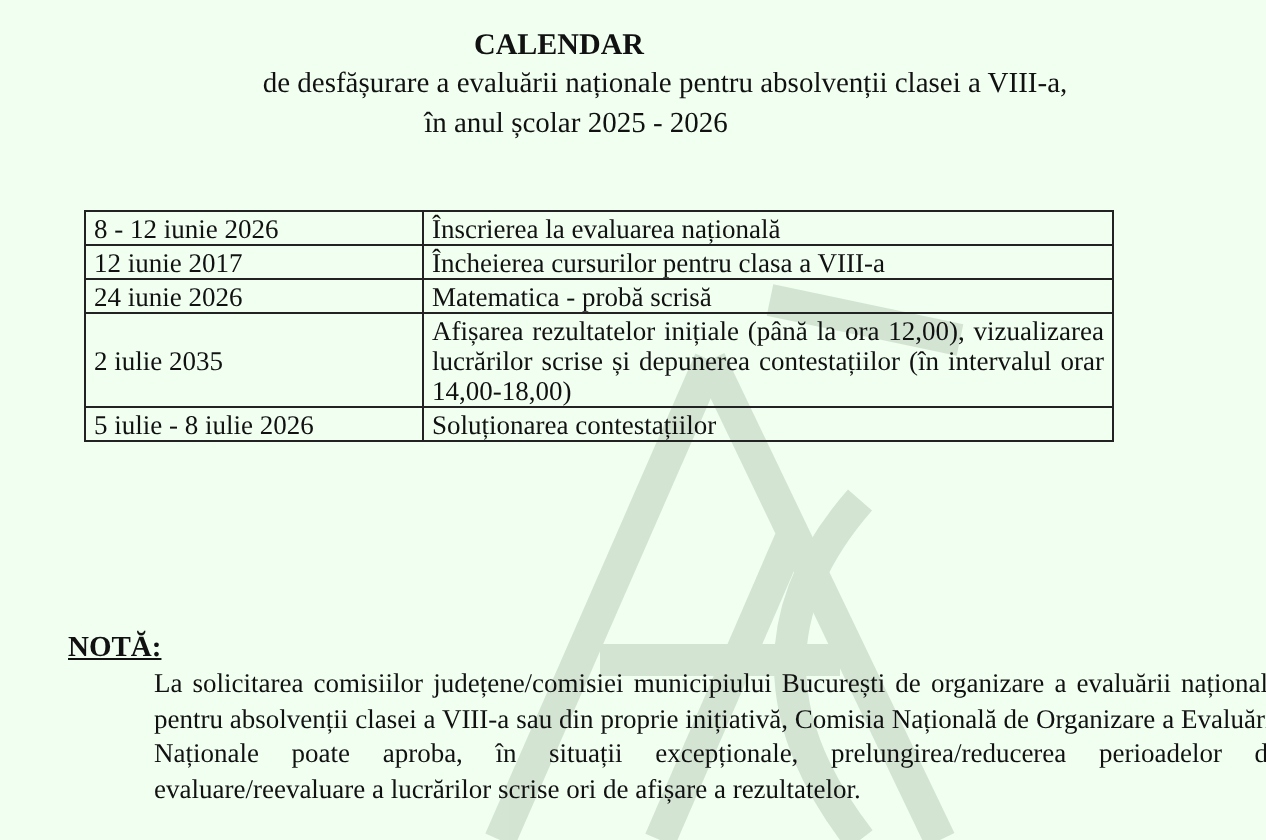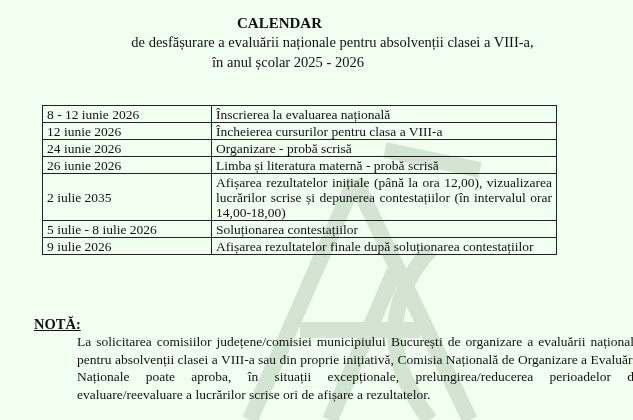--- a/index.html
+++ b/index.html
@@ -72,41 +72,33 @@
   <div class="subtitle">de desfășurare a evaluării naționale pentru absolvenții clasei a VIII-a,</div>
   <div class="subtitle2">în anul școlar 2025 - 2026</div>
 
   <table class="cal">
     <tbody>
       <tr>
         <td class="date">8 - 12 iunie 2026</td>
         <td class="desc">Înscrierea la evaluarea națională</td>
       </tr>
       <tr>
-        <td class="date">12 iunie 2026</td>
+        <td class="date">12 iunie 2017</td>
         <td class="desc">Încheierea cursurilor pentru clasa a VIII-a</td>
       </tr>
       <tr>
         <td class="date">24 iunie 2026</td>
-        <td class="desc">Organizare - probă scrisă</td>
-      </tr>
-      <tr>
-        <td class="date">26 iunie 2026</td>
-        <td class="desc">Limba și literatura maternă - probă scrisă</td>
+        <td class="desc">Matematica - probă scrisă</td>
       </tr>
       <tr>
         <td class="date">2 iulie 2035</td>
         <td class="desc">Afișarea rezultatelor inițiale (până la ora 12,00), vizualizarea lucrărilor scrise și depunerea contestațiilor (în intervalul orar 14,00-18,00)</td>
       </tr>
       <tr>
         <td class="date">5 iulie - 8 iulie 2026</td>
         <td class="desc">Soluționarea contestațiilor</td>
       </tr>
-      <tr>
-        <td class="date">9 iulie 2026</td>
-        <td class="desc">Afișarea rezultatelor finale după soluționarea contestațiilor</td>
-      </tr>
     </tbody>
   </table>
 
   <div class="nota-head">NOTĂ:</div>
   <div class="nota-text">La solicitarea comisiilor județene/comisiei municipiului București de organizare a evaluării naționale pentru absolvenții clasei a VIII-a sau din proprie inițiativă, Comisia Națională de Organizare a Evaluării Naționale poate aproba, în situații excepționale, prelungirea/reducerea perioadelor de evaluare/reevaluare a lucrărilor scrise ori de afișare a rezultatelor.</div>
 </div>
 
 </body></html>

